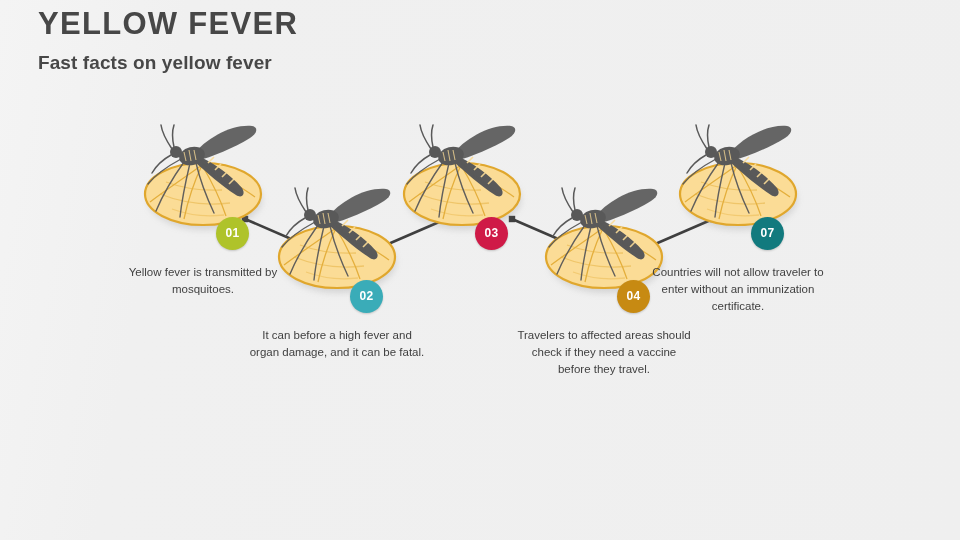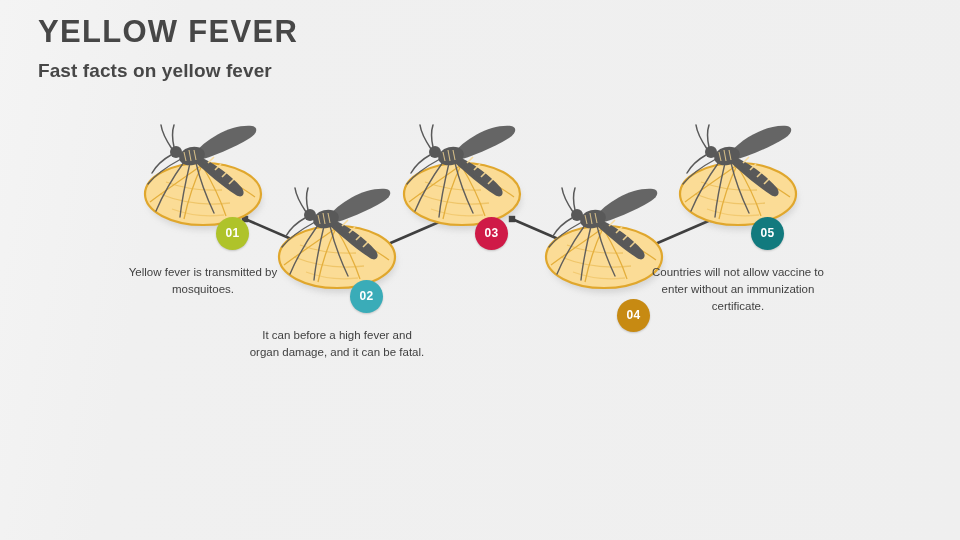--- a/index.html
+++ b/index.html
@@ -20,21 +20,21 @@
     width: 960px;
     height: 540px;
     background: linear-gradient(100deg, #f4f4f4 0%, #f0f0f0 18%, #efefef 100%);
     overflow: hidden;
   }
 
   
   #header {
     position: absolute;
     left: 38px;
-    top: 12px;
+    top: 4px;
     width: 640px;
   }
   #page-title {
     font-size: 31px;
     font-weight: bold;
     letter-spacing: 1.3px;
     color: #474747;
     line-height: 40px;
     margin: 0;
     white-space: nowrap;
@@ -372,22 +372,23 @@
     </g>
 
     <g fill="none" stroke="#595959" stroke-width="1.4" stroke-linecap="round" opacity="0.95">
       <path d="M58 46 C 48 60, 38 76, 30 95"></path>
       <path d="M64 47 C 60 64, 56 82, 54 101"></path>
       <path d="M70 47 C 74 64, 80 80, 88 97"></path>
       <path d="M74 45 C 86 57, 100 68, 114 78"></path>
       <path d="M55 43 C 42 50, 30 58, 22 68"></path>
     </g>
   </svg>
-            <div class="badge" style="left: 72px; top: 57px; background: rgb(199, 138, 18); margin-top: 19px;">04</div>
+            <div class="badge" style="left: 72px; top: 57px; background: rgb(199, 138, 18);">04</div>
           </div>
+          <div class="caption" style="margin-top: 36px; color: rgb(63, 63, 63);">Travelers to affected areas should check if they need a vaccine before they travel.</div>
         </div>
         <div class="node" style="left: 650px; top: 160px;">
           <div class="blob">
             <div class="blob-shadow"></div>
   <svg viewBox="0 0 156 116" xmlns="http://www.w3.org/2000/svg" aria-hidden="true">
 
     <ellipse cx="77" cy="78" rx="58" ry="31" fill="#fbdc96" stroke="#e0a72d" stroke-width="2.2"></ellipse>
 
     <g fill="none" stroke="#e0a72d" stroke-width="1.3" opacity="0.85">
       <path d="M76 49 C 58 62, 40 74, 24 86"></path>
@@ -430,20 +431,20 @@
     </g>
 
     <g fill="none" stroke="#595959" stroke-width="1.4" stroke-linecap="round" opacity="0.95">
       <path d="M58 46 C 48 60, 38 76, 30 95"></path>
       <path d="M64 47 C 60 64, 56 82, 54 101"></path>
       <path d="M70 47 C 74 64, 80 80, 88 97"></path>
       <path d="M74 45 C 86 57, 100 68, 114 78"></path>
       <path d="M55 43 C 42 50, 30 58, 22 68"></path>
     </g>
   </svg>
-            <div class="badge" style="left: 72px; top: 57px; background: rgb(18, 122, 126);">05</div>
+            <div class="badge" style="left: 72px; top: 57px; background: rgb(18, 122, 126);">07</div>
           </div>
-          <div class="caption" style="margin-top: 36px; color: rgb(63, 63, 63);">Countries will not allow vaccine to enter without an immunization certificate.</div>
+          <div class="caption" style="margin-top: 36px; color: rgb(63, 63, 63);">Countries will not allow traveler to enter without an immunization certificate.</div>
         </div>
       </div>
 
   </div>
 </div>
 
 </body></html>

